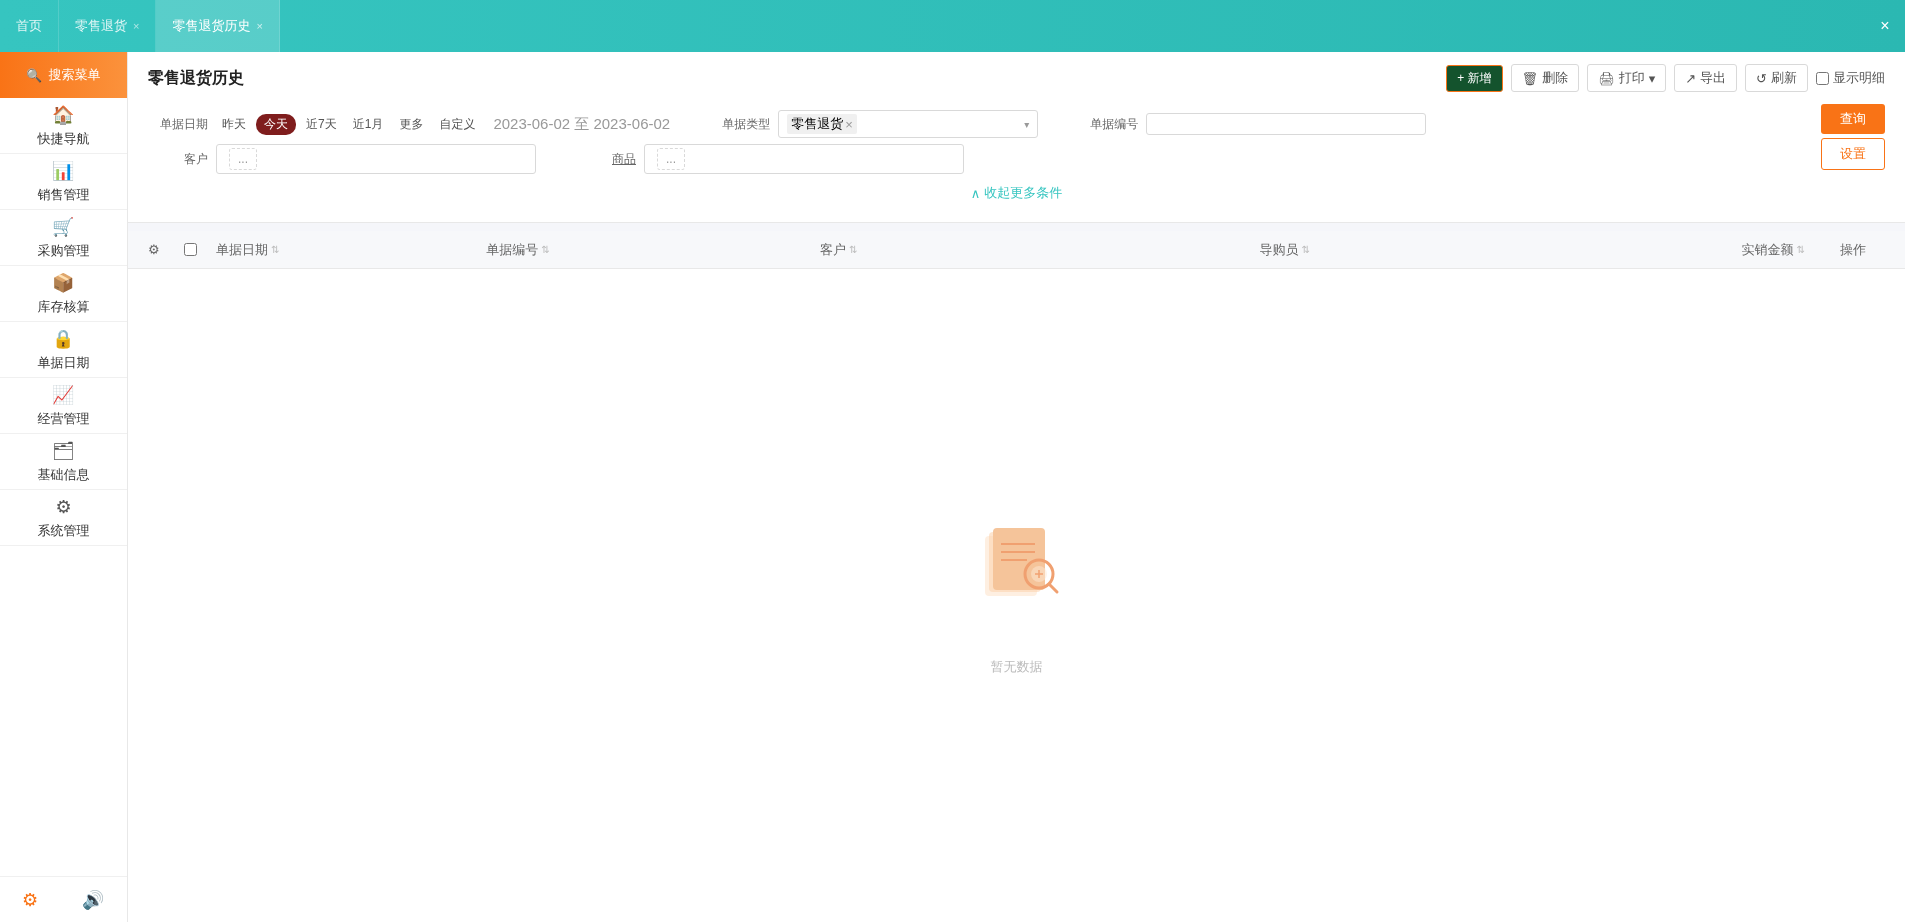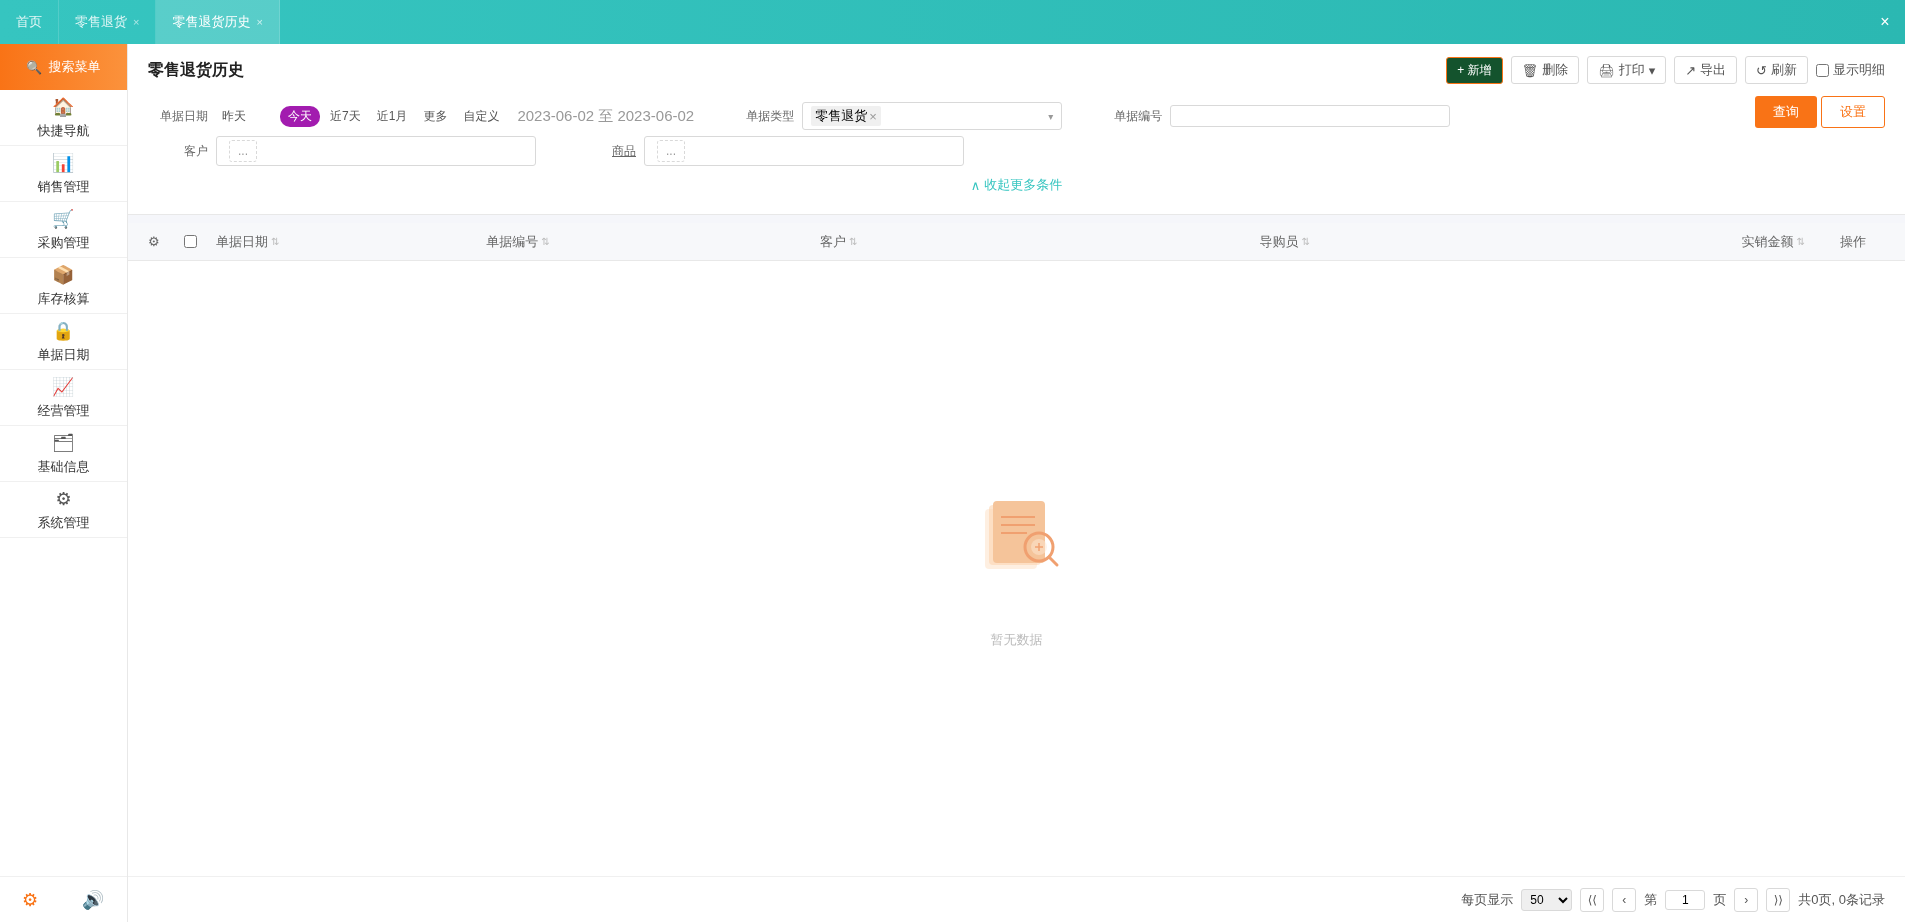--- a/index.html
+++ b/index.html
@@ -1,20 +1,20 @@
 <!DOCTYPE html>
 <html><head>
   <meta charset="utf-8">
   <style>
     * { box-sizing: border-box; margin: 0; padding: 0; font-family: 'Microsoft YaHei', sans-serif; font-size: 13px; }
     body { display: flex; flex-direction: column; height: 922px; overflow: hidden; background: #f5f5f5; }
 
     
     .top-bar {
-      height: 44px;
+      height: 52px;
       background: linear-gradient(90deg, #36c5c0 0%, #2bb8b2 100%);
       display: flex;
       align-items: center;
       padding: 0;
       flex-shrink: 0;
     }
     .top-bar-tabs {
       display: flex;
       align-items: center;
       flex: 1;
@@ -194,25 +194,24 @@
       justify-content: space-between;
     }
     .date-opt {
       padding: 2px 6px;
       border-radius: 2px;
       cursor: pointer;
       font-size: 12px;
       color: #555;
     }
     .date-opt.active {
-      background: #a21caf;
+      background: #7f1d1d;
       color: #fff;
       border-radius: 10px;
       padding: 2px 8px;
-      margin-left: 24px;
     }
     .date-range {
       font-size: 15px;
       color: #999;
       margin-left: 8px;
     }
     .filter-input {
       border: 1px solid #d9d9d9;
       border-radius: 3px;
       padding: 3px 8px;
@@ -506,21 +505,21 @@
           </div>
         </div>
 
         <div style="display:flex; justify-content:center; padding-bottom:8px;">
           <div class="collapse-btn">
             <span>∧</span>
             <span>收起更多条件</span>
           </div>
         </div>
       </div>
-    <div style="position: absolute; right: 20px; top: 52px; display: flex; gap: 4px; z-index: 10;">
+    <div style="position: absolute; right: 20px; top: 52px; display: flex; flex-direction: column; gap: 4px; z-index: 10;">
           <button style="background: rgb(249, 115, 22); border: none; color: rgb(255, 255, 255); padding: 6px 18px; border-radius: 3px; cursor: pointer; font-size: 13px; font-family: &quot;Microsoft YaHei&quot;, sans-serif;">查询</button>
           <button style="background: rgb(255, 255, 255); border: 1px solid rgb(249, 115, 22); color: rgb(249, 115, 22); padding: 6px 18px; border-radius: 3px; cursor: pointer; font-size: 13px; font-family: &quot;Microsoft YaHei&quot;, sans-serif;">设置</button>
         </div>
       </div>
 
     <div class="table-container">
 
       <div class="table-header">
         <div class="th th-settings">
           <span>⚙</span>
@@ -570,39 +569,19 @@
 
           <circle cx="72" cy="58" r="8" fill="#fde8d4" opacity="0.5"></circle>
 
           <line x1="68" y1="58" x2="76" y2="58" stroke="#f0a070" stroke-width="1.5"></line>
           <line x1="72" y1="54" x2="72" y2="62" stroke="#f0a070" stroke-width="1.5"></line>
         </svg>
         <span class="empty-text">暂无数据</span>
       </div>
     </div>
 
-    <div class="pagination">
-      <span>每页显示</span>
-      <select class="page-size-select">
-        <option value="50">50</option>
-        <option value="100">100</option>
-        <option value="200">200</option>
-      </select>
-
-      <div class="page-nav-btn">⟨⟨</div>
-      <div class="page-nav-btn">‹</div>
-
-      <span>第</span>
-      <input class="page-input" value="1" style="">
-      <span>页</span>
-
-      <div class="page-nav-btn">›</div>
-      <div class="page-nav-btn">⟩⟩</div>
-
-      <span>共0页, 0条记录</span>
-    </div>
 
   </div>
 </div>
 
 <style>
   .page-header { position: relative; }
 </style>
 
 </body></html>

